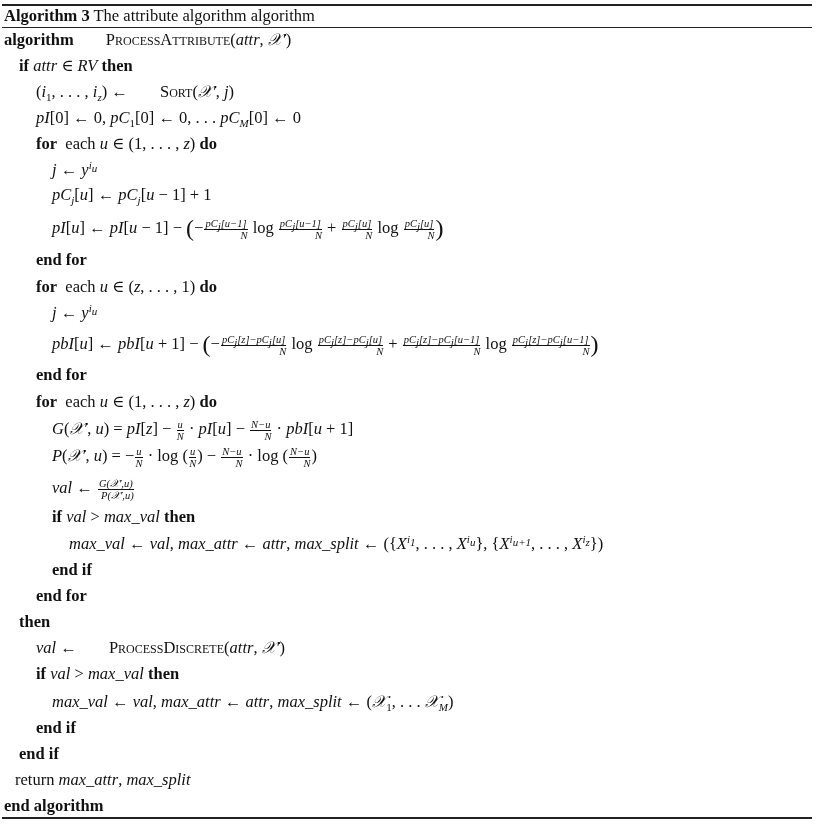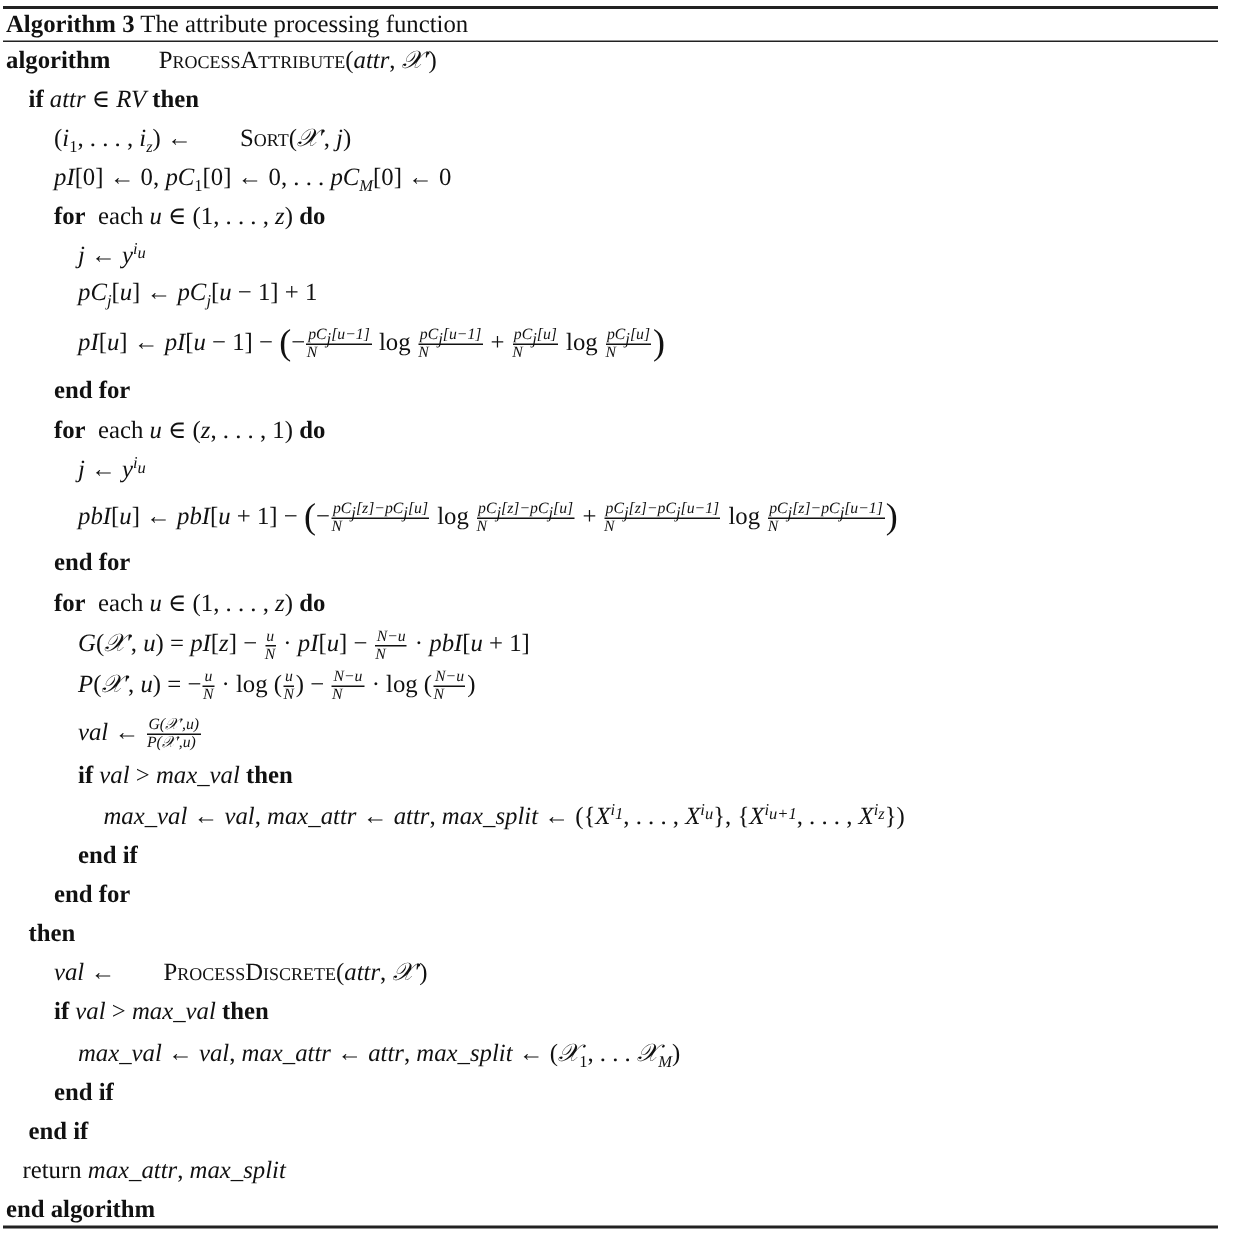--- a/index.html
+++ b/index.html
@@ -7,31 +7,31 @@
        font-family:"Liberation Serif","DejaVu Serif",serif;color:#111;font-size:16px;}
   .rule{position:absolute;left:2px;width:810px;background:#222;}
   .rule.top{top:4px;height:2px;}
   .rule.mid{top:27px;height:1px;}
   .rule.bot{top:817px;height:1.5px;}
   .line{position:absolute;white-space:nowrap;line-height:20px;font-size:16.5px;}
   .b{font-weight:bold;margin-top:36px;}
   .i{font-style:italic;}
   .sc{font-variant:small-caps;margin-left:28px;}
   sub,sup{font-size:11px;line-height:0;}
-  .frac{display:inline-block;vertical-align:middle;text-align:left;font-size:10.5px;line-height:11px;margin:0 1px;font-family:Liberation Serif, serif;}
+  .frac{display:inline-block;vertical-align:middle;text-align:right;font-size:10.5px;line-height:11px;margin:0 1px;font-family:Liberation Serif, serif;}
   .frac .n{display:block;border-bottom:1px solid #111;padding:0 1px;}
   .frac .d{display:block;}
   .big{font-size:24px;vertical-align:-3px;}
   .cap{top:6px;left:4px;}
 </style>
 </head>
 <body>
 
 <div class="rule top"></div>
-<div class="line cap"><span class="b">Algorithm 3</span> <span>The attribute processing function</span></div>
+<div class="line cap"><span class="b">Algorithm 3</span> <span>The attribute algorithm algorithm</span></div>
 <div class="rule mid"></div>
 
 <div class="line" style="top:30px;left:4px">
   <span class="b">algorithm</span>
   <span class="sc">ProcessAttribute</span>(<span class="i">attr</span>, <span class="i">𝒳′</span>)
 </div>
 
 <div class="line" style="top:56px;left:19px">
   <span class="b">if</span> <span class="i">attr</span> ∈ <span class="i">RV</span> <span class="b">then</span>
 </div>

